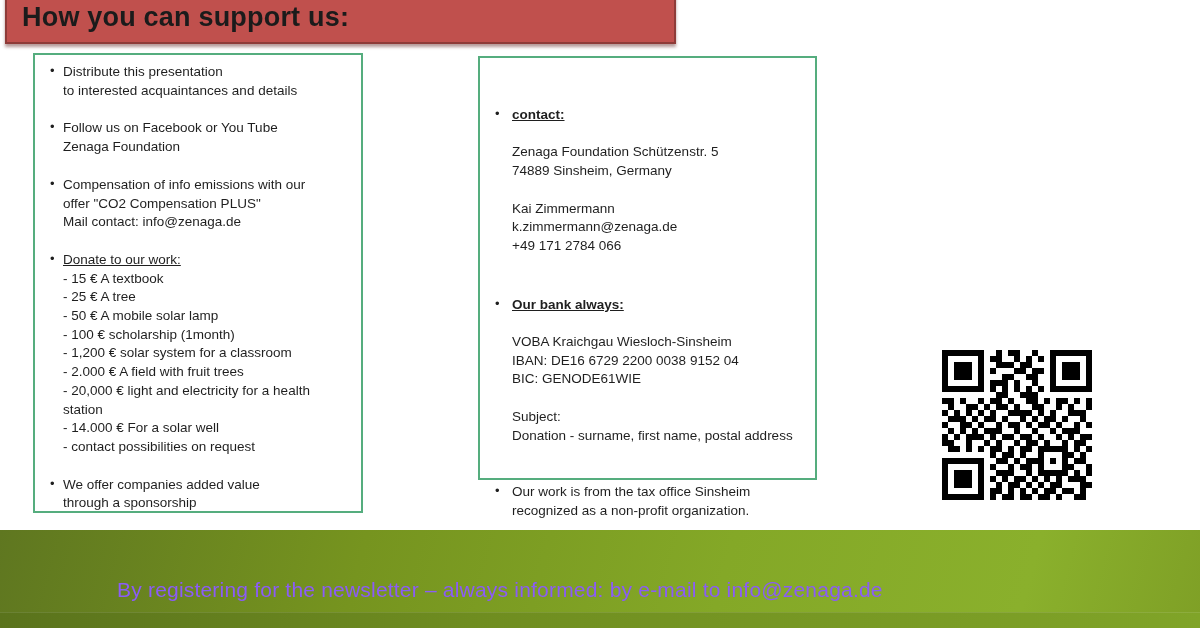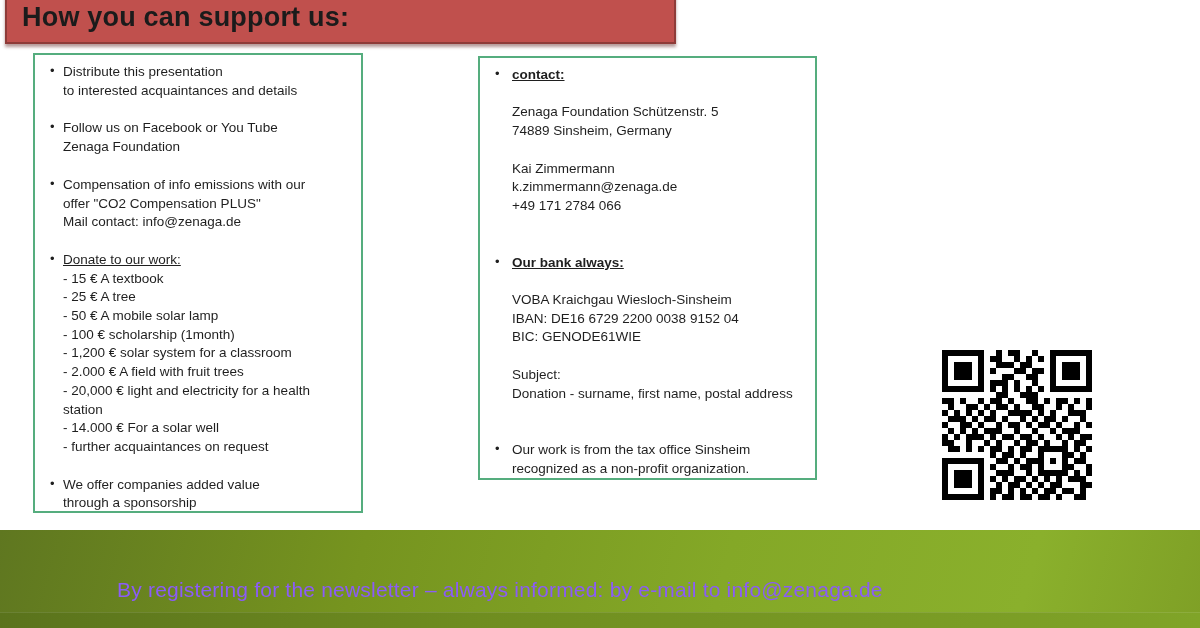--- a/index.html
+++ b/index.html
@@ -26,21 +26,21 @@
   }
   .box.left  { left:33px;  top:53px; width:330px; height:460px; }
   .box.right { left:478px; top:56px; width:339px; height:424px; }
   .bullet-item { position:relative; }
   .box.left  .bullet-item { padding-left:15px; }
   .box.right .bullet-item { padding-left:19px; }
   .box.left  .bullet-item + .bullet-item { margin-top:19px; }
   .box.right .bullet-item + .bullet-item { margin-top:38px; }
   .bullet-marker { position:absolute; left:2px; top:-1px; font-size:13px; color:#1f1f1f; }
   .item-heading.underline { text-decoration:underline; }
-  .item-heading.bold-underline { text-decoration:underline; font-weight:700; }
+  .item-heading.bold-underline { text-decoration:underline; font-weight:700;margin-top:40px; }
   .item-line.blank { min-height:18.7px; }
   
   .qr {
     position:absolute; left:942px; top:350px; width:150px; height:150px;
     background:#ffffff;
   }
   .qrm { position:absolute; width:6px; height:6px; background:#000000; }
   
   .footer-band {
     position:absolute; left:0; top:530px; width:1200px; height:98px;
@@ -94,21 +94,21 @@
           <div class="item-heading underline">Donate to our work:</div>
           <div class="item-line">- 15 € A textbook</div>
           <div class="item-line">- 25 € A tree</div>
           <div class="item-line">- 50 € A mobile solar lamp</div>
           <div class="item-line">- 100 € scholarship (1month)</div>
           <div class="item-line">- 1,200 € solar system for a classroom</div>
           <div class="item-line">- 2.000 € A field with fruit trees</div>
           <div class="item-line">- 20,000 € light and electricity for a health</div>
           <div class="item-line">station</div>
           <div class="item-line">- 14.000 € For a solar well</div>
-          <div class="item-line">- further acquaintances on request</div>
+          <div class="item-line">- contact possibilities on request</div>
         </div>
       </div>
       <div class="bullet-item">
         <span class="bullet-marker">•</span>
         <div>
           <div class="item-line">We offer companies added value</div>
           <div class="item-line">through a sponsorship</div>
         </div>
       </div>
     </div>

